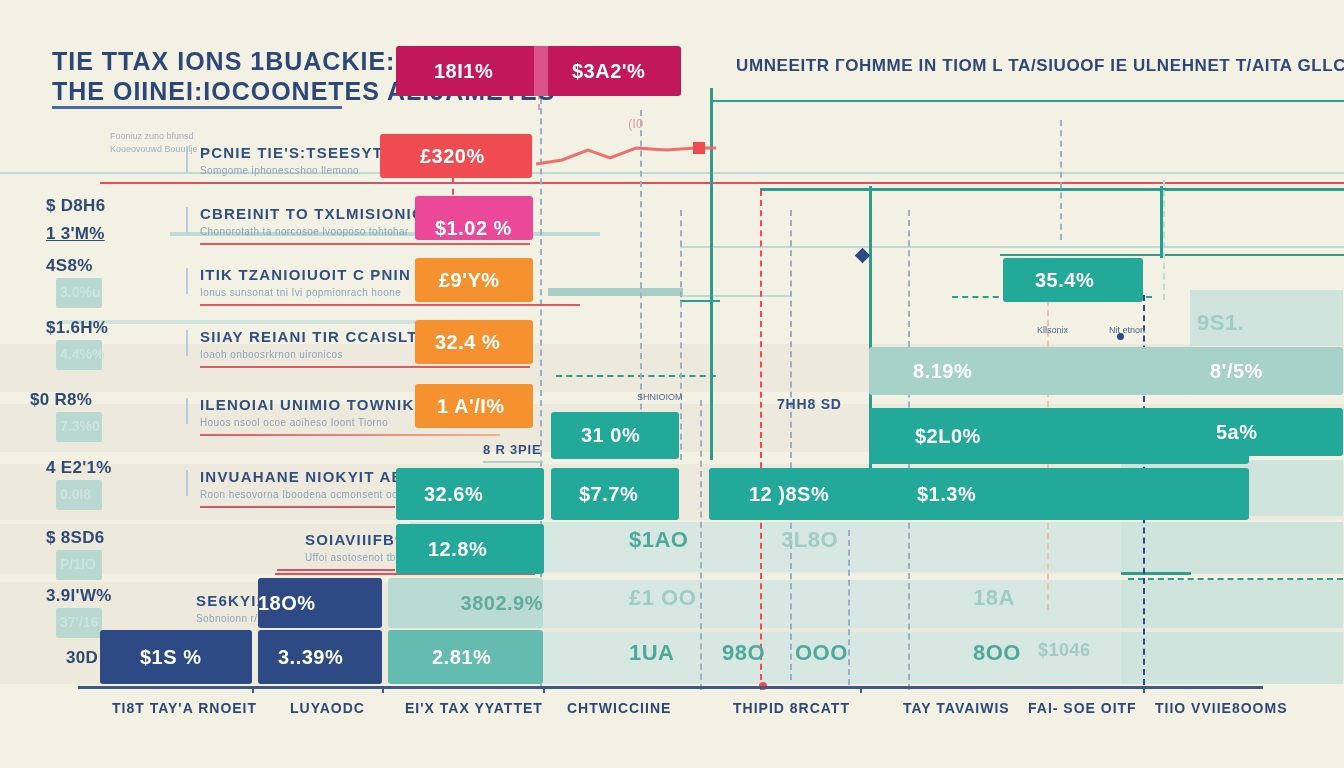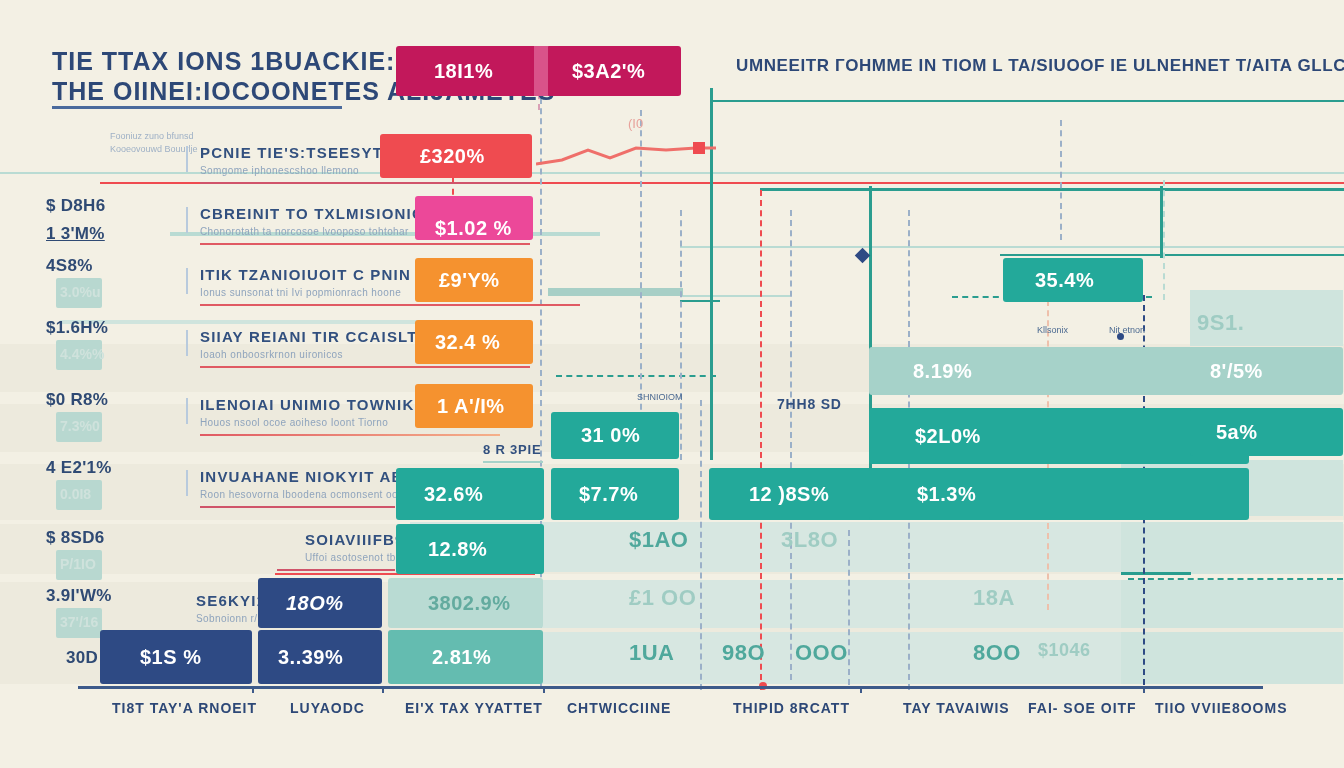--- a/index.html
+++ b/index.html
@@ -192,21 +192,21 @@
   <div class="lval" style="left:46px;top:224px;text-decoration:underline;">1 3'M%</div>
 
   <div class="lval" style="left:46px;top:256px;">4S8%</div>
   <div class="lchip" style="left:56px;top:278px;width:46px;height:30px;"></div>
   <div class="lsub" style="left:60px;top:284px;">3.0%u</div>
 
   <div class="lval" style="left:46px;top:318px;">$1.6H%</div>
   <div class="lchip" style="left:56px;top:340px;width:46px;height:30px;"></div>
   <div class="lsub" style="left:60px;top:346px;">4.4%%</div>
 
-  <div class="lval" style="left:46px;top:390px;">$0 R8%</div>
+  <div class="lval" style="left:30px;top:390px;">$0 R8%</div>
   <div class="lchip" style="left:56px;top:412px;width:46px;height:30px;"></div>
   <div class="lsub" style="left:60px;top:418px;">7.3%0</div>
 
   <div class="lval" style="left:46px;top:458px;">4 E2'1%</div>
   <div class="lchip" style="left:56px;top:480px;width:46px;height:30px;"></div>
   <div class="lsub" style="left:60px;top:486px;">0.0I8</div>
 
   <div class="lval" style="left:46px;top:528px;">$ 8SD6</div>
   <div class="lchip" style="left:56px;top:550px;width:46px;height:30px;"></div>
   <div class="lsub" style="left:60px;top:556px;">P/1IO</div>
@@ -296,23 +296,23 @@
   </div>
 
   <div class="bar" style="left:396px;top:468px;width:148px;height:52px;background:#23a99a;">
     <span class="val" style="margin-left:28px;">32.6%</span>
   </div>
   <div class="bar" style="left:396px;top:524px;width:148px;height:50px;background:#23a99a;">
     <span class="val" style="margin-left:32px;">12.8%</span>
   </div>
 
   <div class="bar" style="left:258px;top:578px;width:124px;height:50px;background:#2e4a84;">
-    <span class="val" style="margin-left:28px;font-style:italic;">18O%</span>
-  </div>
-  <div class="bar pale" style="left:388px;top:578px;width:155px;height:50px;background:#b9dbd3;">
+    <span class="val" style="">18O%</span>
+  </div>
+  <div class="bar pale" style="left:388px;top:578px;width:155px;height:50px;background:#b9dbd3;justify-content:flex-end;">
     <span class="val" style="margin-left:40px;">3802.9%</span>
   </div>
 
   <div class="bar" style="left:100px;top:630px;width:152px;height:54px;background:#2e4a84;">
     <span class="val" style="margin-left:40px;">$1S %</span>
   </div>
   <div class="bar" style="left:258px;top:630px;width:124px;height:54px;background:#2e4a84;">
     <span class="val" style="margin-left:20px;">3..39%</span>
   </div>
   <div class="bar" style="left:388px;top:630px;width:155px;height:54px;background:#64bcb0;">

